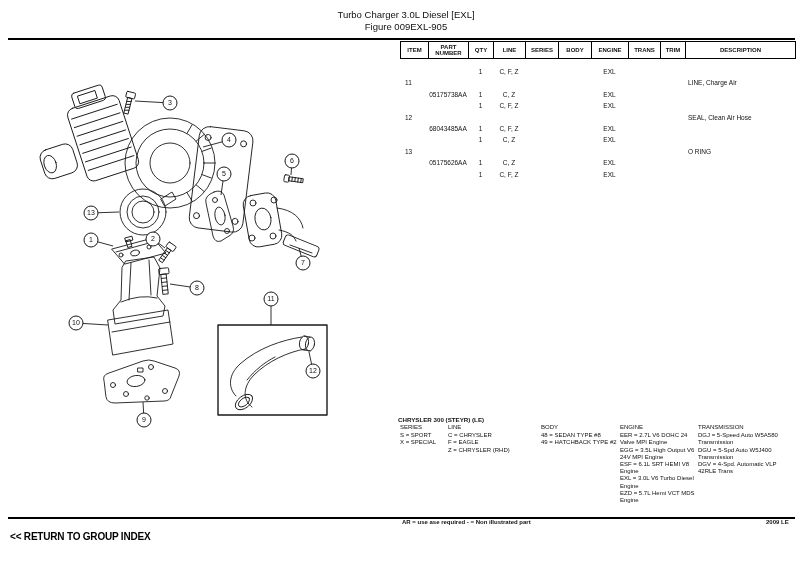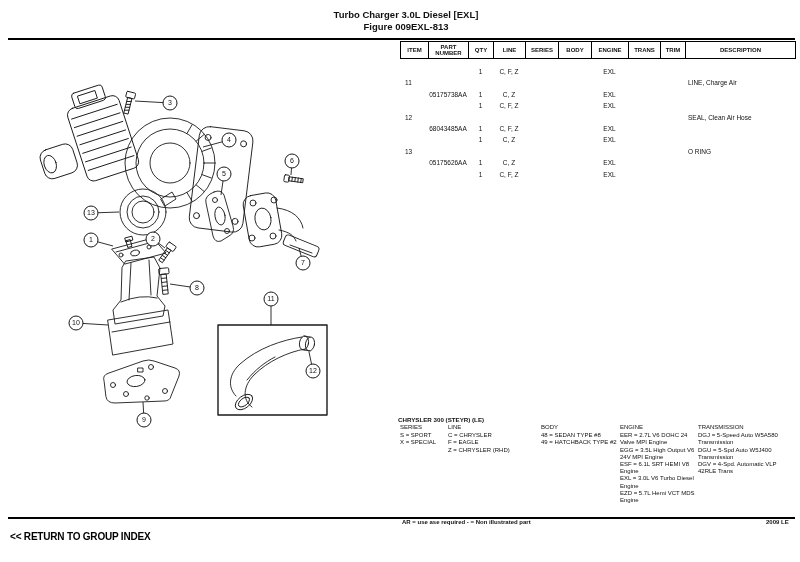--- a/index.html
+++ b/index.html
@@ -2,21 +2,21 @@
 <html><head>
 <meta charset="utf-8">
 <style>
   html,body{margin:0;padding:0;background:#fff;}
   #page{position:relative;width:800px;height:562px;background:#fff;overflow:hidden;
         font-family:"Liberation Sans",sans-serif;color:#111;}
   .rule{position:absolute;background:#000;height:2px;}
   #rule-top{left:8px;top:38px;width:787px;}
   #rule-bottom{left:8px;top:517px;width:787px;}
   #title-block{position:absolute;left:0;right:0;top:9px;text-align:center;
-               font-size:9.5px;font-weight:bold;line-height:11.5px;padding-left:12px;}
+               font-size:9.5px;font-weight:normal;line-height:11.5px;padding-left:12px;}
   
   #table-header{position:absolute;left:400px;top:41px;height:16px;display:flex;
                 border:1px solid #000;background:#fff;}
   .th{border-right:1px solid #000;display:flex;align-items:center;justify-content:center;
       text-align:center;font-weight:bold;font-size:6px;line-height:6.5px;box-sizing:border-box;}
   .th:last-child{border-right:none;}
   #table-rows{position:absolute;left:400px;top:66px;}
   .tr{display:flex;height:11.4px;}
   .td{font-size:6.5px;line-height:11.4px;text-align:center;white-space:nowrap;box-sizing:border-box;}
   .td-item{text-align:left;padding-left:5px;}
@@ -31,21 +31,21 @@
   #return-link{position:absolute;left:10px;top:531px;font-size:10px;font-weight:bold;
                letter-spacing:-0.2px;white-space:nowrap;cursor:pointer;color:#000;}
   #diagram{position:absolute;left:28px;top:66px;}
 </style>
 </head>
 <body>
 <div id="page">
 
   <div id="title-block">
     <div>Turbo Charger 3.0L Diesel [EXL]</div>
-    <div>Figure 009EXL-813</div>
+    <div>Figure 009EXL-905</div>
   </div>
 
   <div id="rule-top" class="rule"></div>
 
   <svg id="diagram" width="340" height="368" viewBox="28 66 340 368">
     <g stroke="#1a1a1a" fill="none" stroke-width="0.9" stroke-linejoin="round" stroke-linecap="round">
 
       <g transform="rotate(-18 104 138)">
         <rect x="76" y="100" width="54" height="76" rx="7"></rect>
         <line x1="79" y1="110" x2="127" y2="110"></line>

